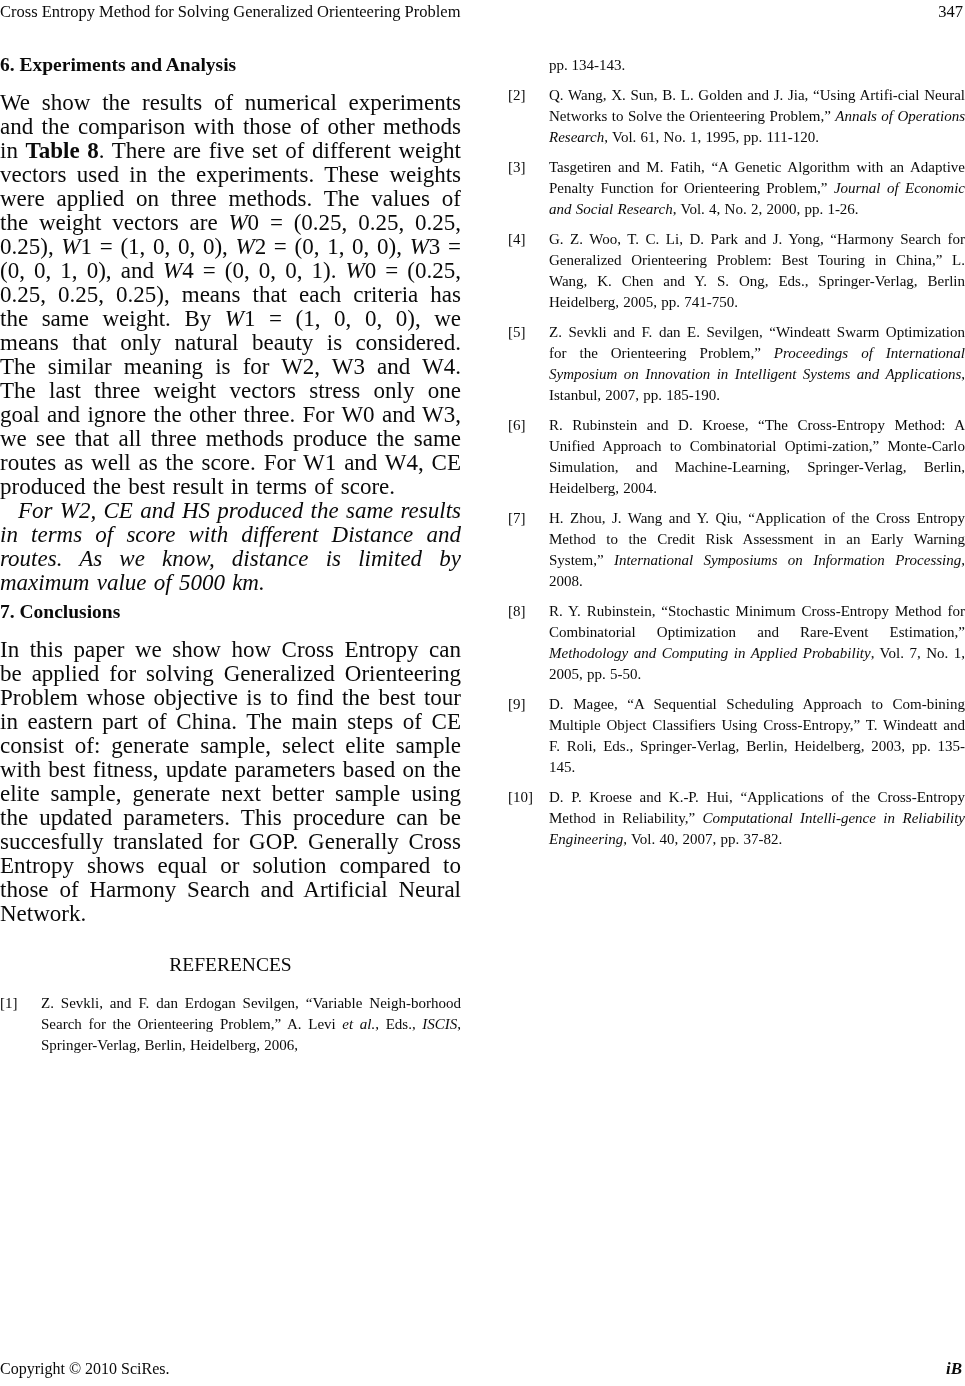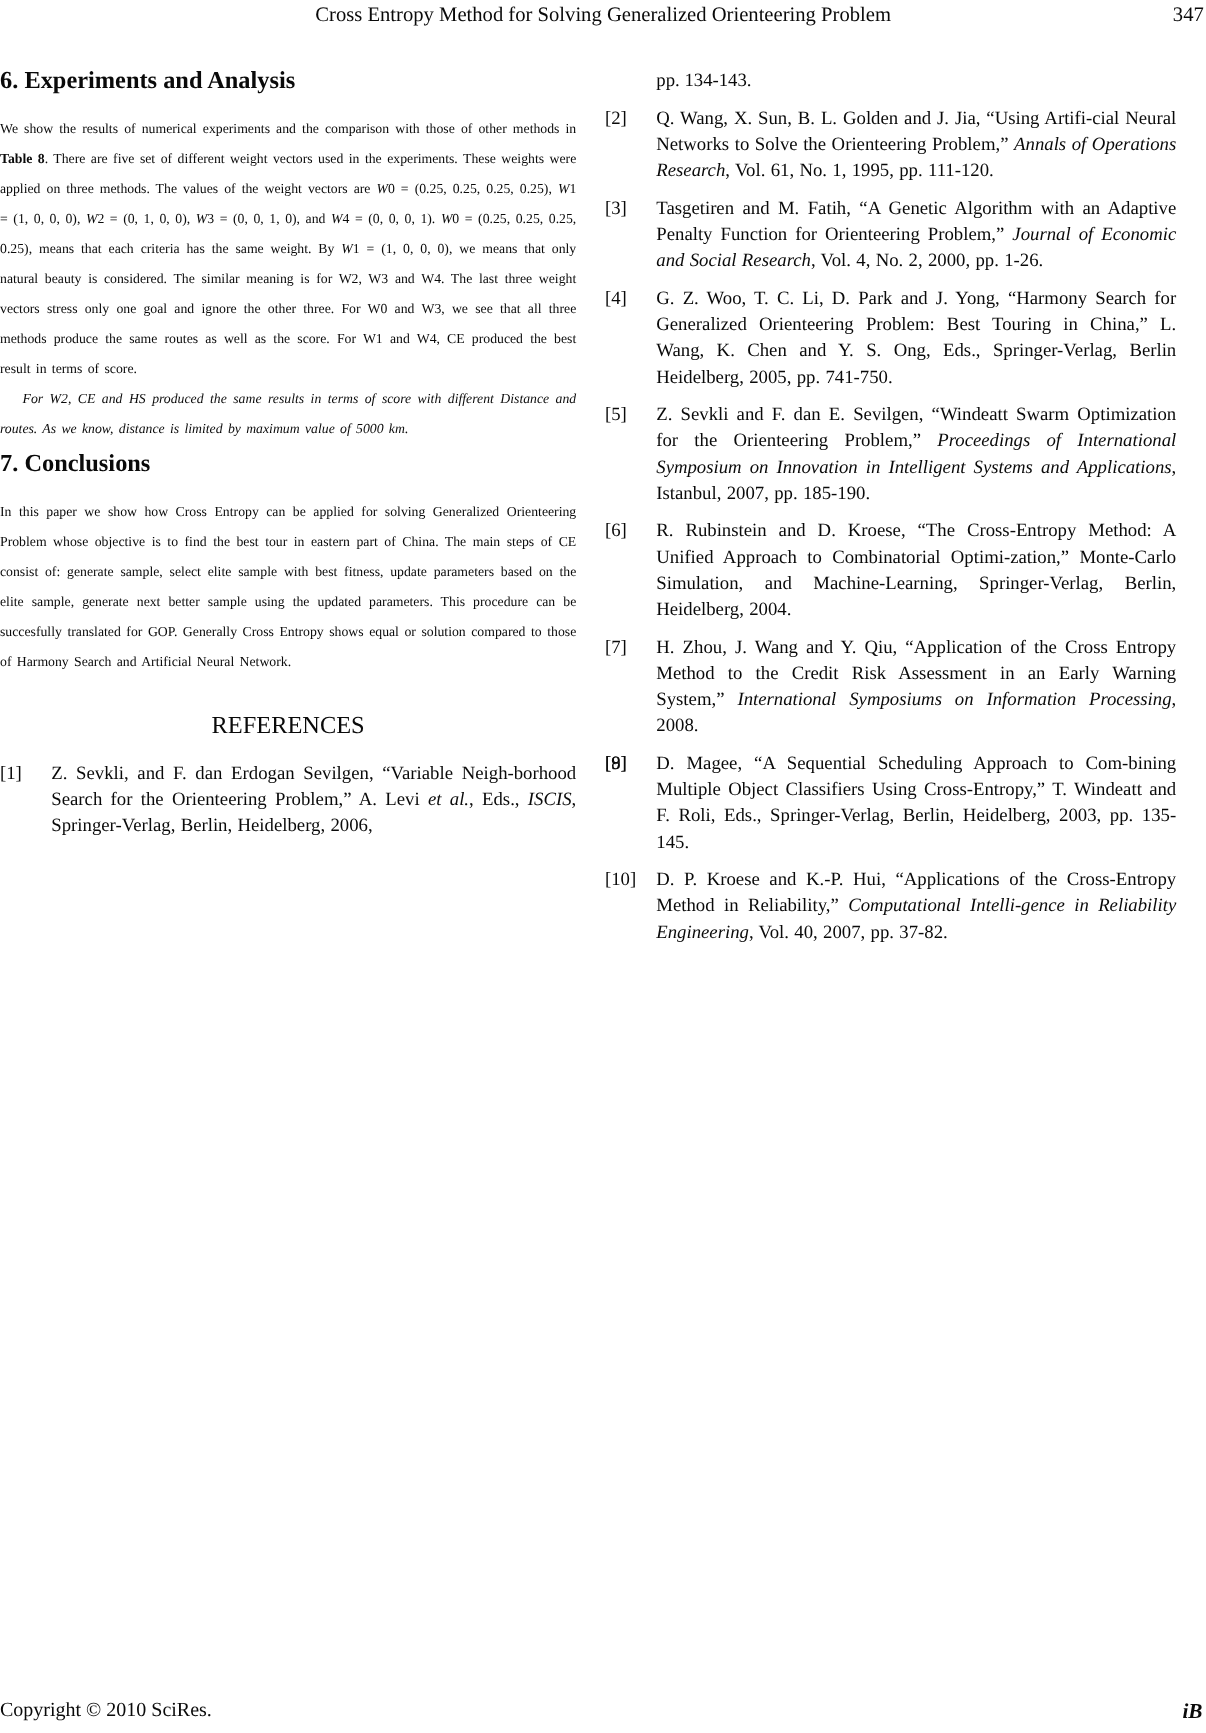--- a/index.html
+++ b/index.html
@@ -7,40 +7,40 @@
     width:965px;height:1386px;position:relative;
     color:#0a0a0a;
     font-family:"Liberation Serif", serif;
     overflow:hidden;
   }
   .i{font-style:italic;}
   .b{font-weight:bold;}
 
   .header{position:absolute;top:2px;left:0;width:965px;height:22px;}
   .header-title{
-    position:absolute;left:0;right:0;top:0;text-align:center;
+    position:absolute;left:0;right:0;top:0;
     font-size:16.5px;line-height:20px;
   }
   .page-number{
     position:absolute;right:2px;top:0;font-size:16.5px;line-height:20px;
   }
 
   .columns{
     position:absolute;top:52px;left:0;width:779px;
-    display:grid;grid-template-columns:461px 457px;column-gap:23px;
+    display:grid;grid-template-columns:461px 457px;column-gap:47px;
   }
   .col{min-width:0;}
 
   .sec-heading{
     font-size:19.5px;font-weight:bold;line-height:26px;
     margin:0 0 13px 0;
   }
   .sec-heading.later{margin-top:4px;}
   p.body{
-    font-size:11px;line-height:24px;text-align:justify;
+    font-size:23px;line-height:24px;text-align:justify;
     word-spacing:1.5px;margin:0;
   }
   p.body.indent{text-indent:18px;font-style:italic;}
 
   .refs-heading{
     font-size:19.5px;font-weight:normal;line-height:26px;
     text-align:center;margin:26px 0 15px 0;
   }
 
   .ref{
@@ -114,20 +114,21 @@
     <div class="ref">
       <span class="ref-label">[6]</span>
       <span class="ref-text"><span>R. Rubinstein and D. Kroese, “The Cross-Entropy Method: A Unified Approach to Combinatorial Optimi-zation,” Monte-Carlo Simulation, and Machine-Learning, Springer-Verlag, Berlin, Heidelberg, 2004.</span></span>
     </div>
     <div class="ref">
       <span class="ref-label">[7]</span>
       <span class="ref-text"><span>H. Zhou, J. Wang and Y. Qiu, “Application of the Cross Entropy Method to the Credit Risk Assessment in an Early Warning System,” </span><span class="i">International Symposiums on Information Processing</span><span>, 2008.</span></span>
     </div>
     <div class="ref">
       <span class="ref-label">[8]</span>
+      <span class="ref-text"><span>R. Y. Rubinstein, “Stochastic Minimum Cross-Entropy Method for Combinatorial Optimization and Rare-Event Estimation,” </span><span class="i">Methodology and Computing in Applied Probability</span><span>, Vol. 7, No. 1, 2005, pp. 5-50.</span></span>
     </div>
     <div class="ref">
       <span class="ref-label">[9]</span>
       <span class="ref-text"><span>D. Magee, “A Sequential Scheduling Approach to Com-bining Multiple Object Classifiers Using Cross-Entropy,” T. Windeatt and F. Roli, Eds., Springer-Verlag, Berlin, Heidelberg, 2003, pp. 135-145.</span></span>
     </div>
     <div class="ref">
       <span class="ref-label">[10]</span>
       <span class="ref-text"><span>D. P. Kroese and K.-P. Hui, “Applications of the Cross-Entropy Method in Reliability,” </span><span class="i">Computational Intelli-gence in Reliability Engineering</span><span>, Vol. 40, 2007, pp. 37-82.</span></span>
     </div>
   </div>

